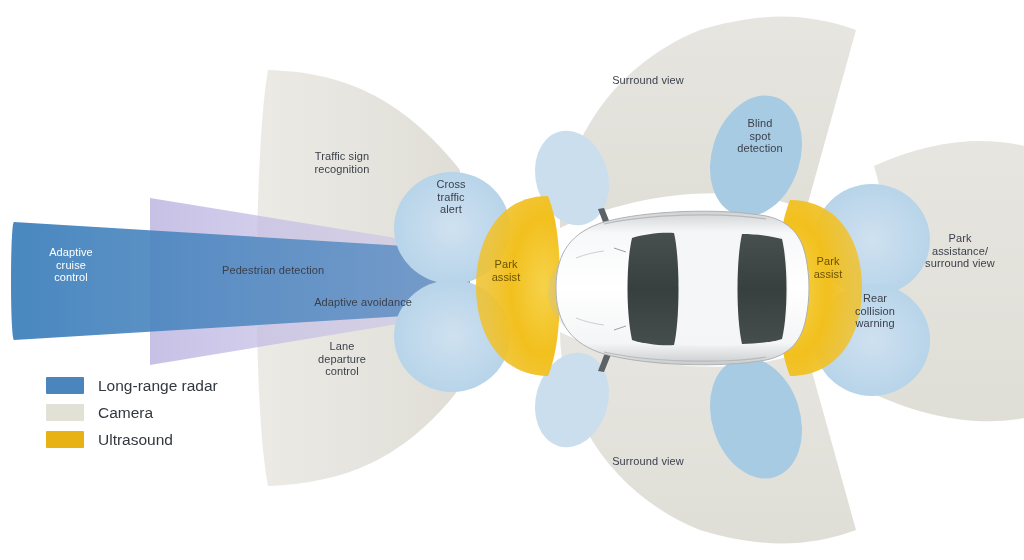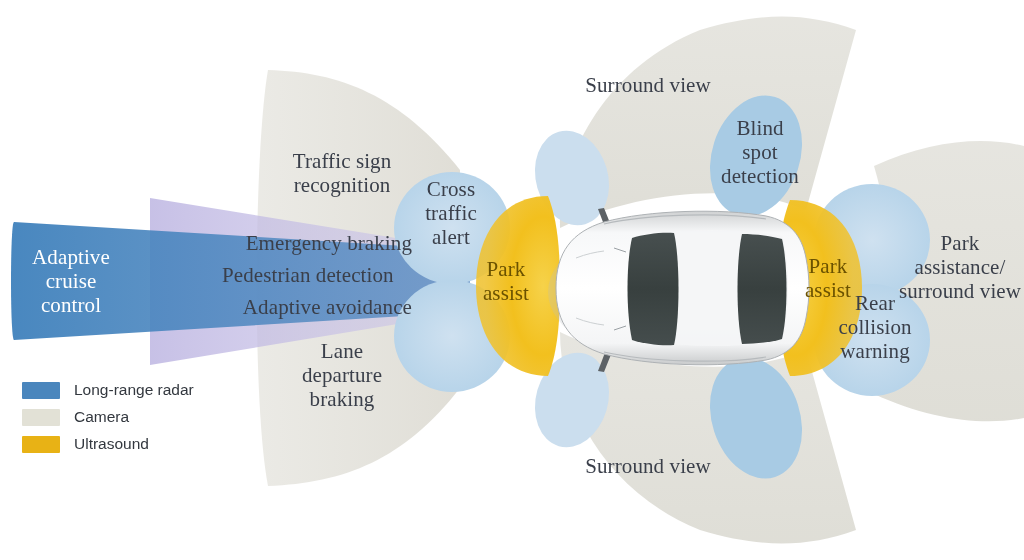--- a/index.html
+++ b/index.html
@@ -1,27 +1,27 @@
 <!DOCTYPE html>
 <html><head>
 <meta charset="utf-8">
 <style>
   html,body{margin:0;padding:0;background:#ffffff;}
   body{width:1024px;height:560px;overflow:hidden;
        font-family:"Liberation Sans","DejaVu Sans",sans-serif;}
   #stage{position:relative;width:1024px;height:560px;background:#fff;}
   #stage svg{position:absolute;left:0;top:0;}
 
-  .lbl{position:absolute;color:#3a3f4a;font-size:21px;line-height:1.14;
-       text-align:center;letter-spacing:.1px;white-space:pre-line;font-family:Liberation Serif, serif;}
+  .lbl{position:absolute;color:#3a3f4a;font-size:11px;line-height:1.14;
+       text-align:center;letter-spacing:.1px;white-space:pre-line;}
   .lbl.white{color:#ffffff;}
   .lbl.amber{color:#6b5200;}
 
   #legend{position:absolute;left:22px;top:372px;}
-  .lg-row{display:flex;align-items:flex-end;height:27px;}
+  .lg-row{display:flex;align-items:center;height:27px;margin-left:24px;}
   .sw{width:38px;height:17px;margin-right:14px;flex:0 0 auto;border-radius:1px;}
   .lg-txt{font-size:15.5px;color:#33383f;white-space:nowrap;}
 </style>
 </head>
 <body>
 
 <div id="stage">
 
   <svg width="1024" height="560" viewBox="0 0 1024 560">
     <defs>
@@ -143,29 +143,28 @@
     </g>
   </svg>
 
   <div class="lbl white" style="left:18px;top:246px;width:106px;">Adaptive
 cruise
 control</div>
 
   <div class="lbl" style="left:282px;top:150px;width:120px;">Traffic sign
 recognition</div>
 
-  <div class="lbl" style="left:232px;top:232px;width:180px;text-align:right;">Emergency braking</div>
 
   <div class="lbl" style="left:222px;top:264px;width:190px;text-align:left;">Pedestrian detection</div>
 
   <div class="lbl" style="left:232px;top:296px;width:180px;text-align:right;">Adaptive avoidance</div>
 
   <div class="lbl" style="left:290px;top:340px;width:104px;">Lane
 departure
-braking</div>
+control</div>
 
   <div class="lbl" style="left:412px;top:178px;width:78px;">Cross
 traffic
 alert</div>
 
   <div class="lbl amber" style="left:470px;top:258px;width:72px;">Park
 assist</div>
 
   <div class="lbl amber" style="left:792px;top:255px;width:72px;">Park
 assist</div>

